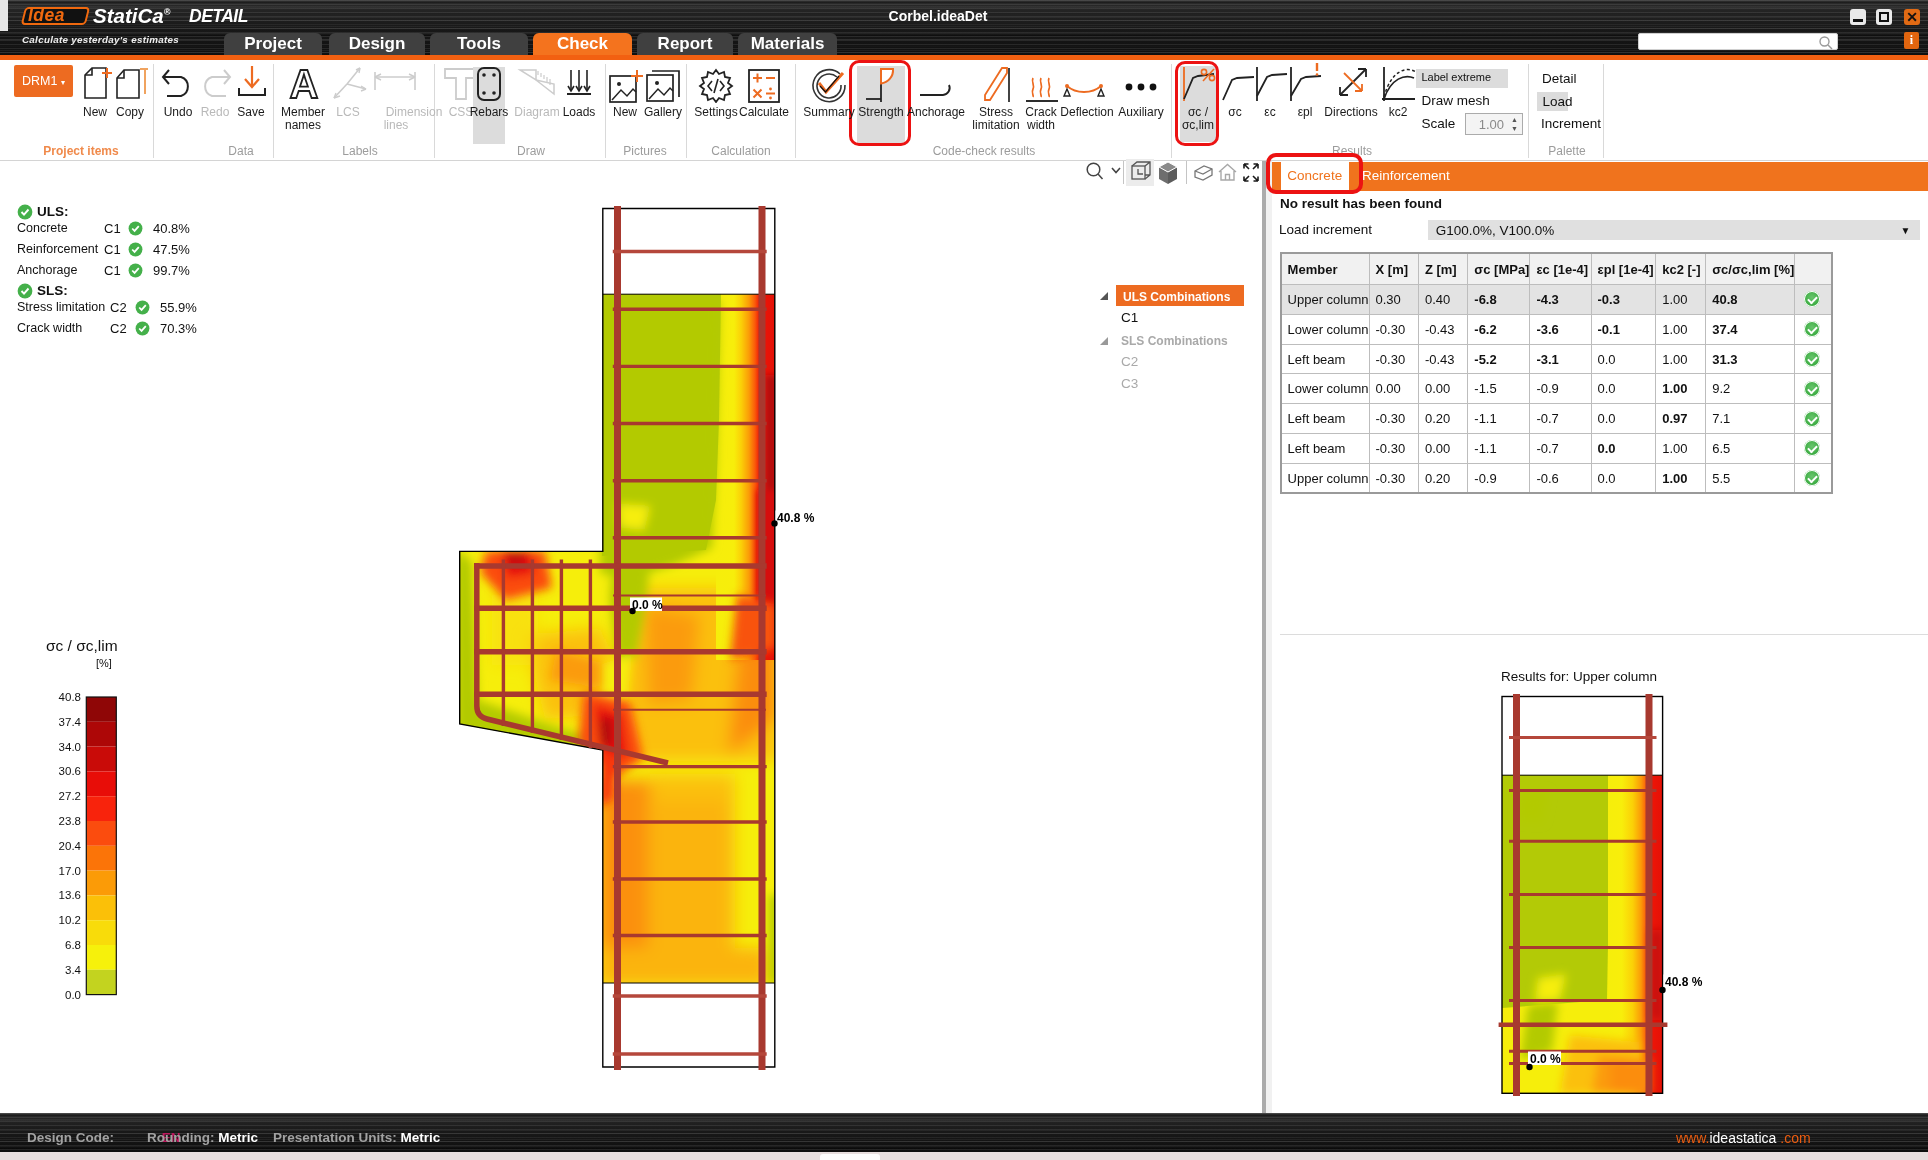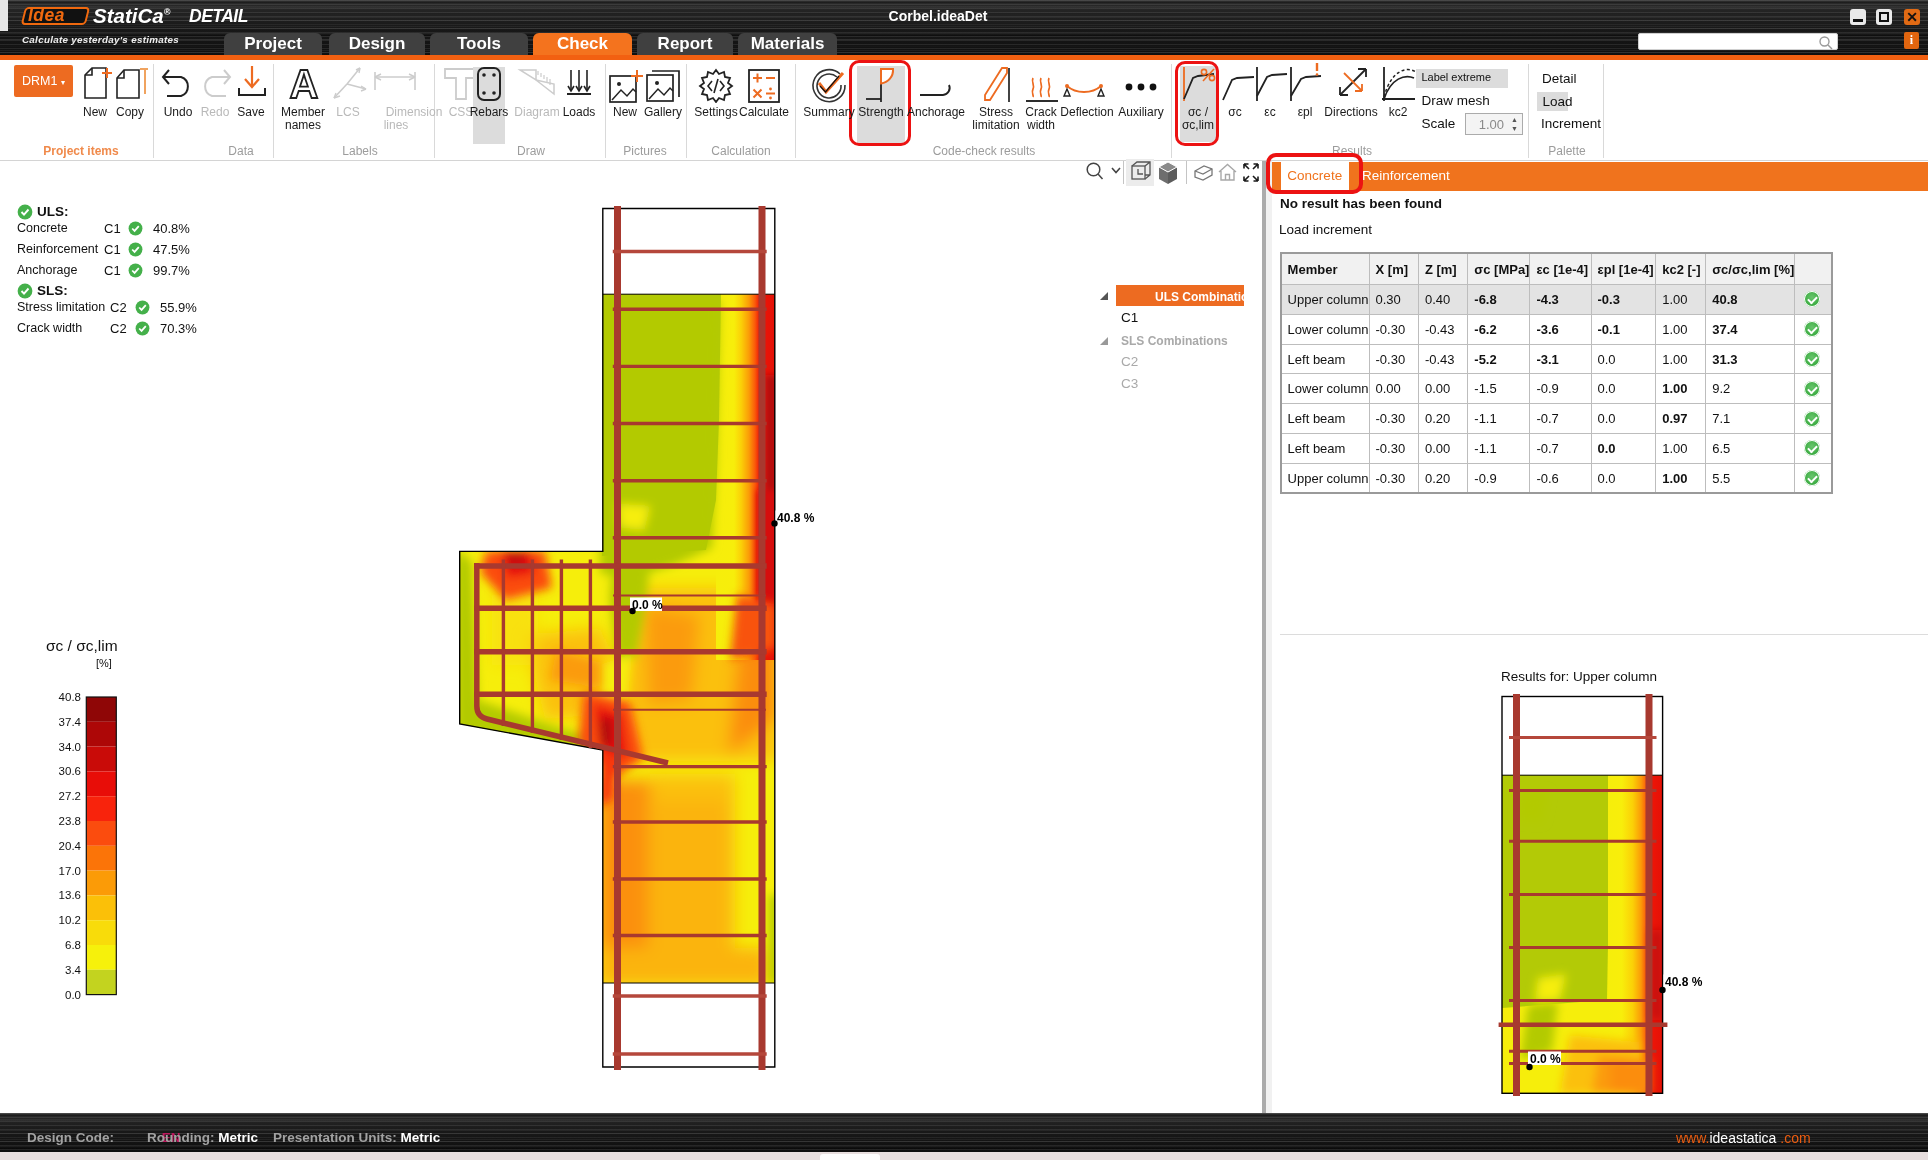--- a/index.html
+++ b/index.html
@@ -557,36 +557,40 @@
     <g stroke="#1a1a1a" stroke-width="1.6" fill="none">
       <path d="M167 11 L162 6 M162 6 L166.5 6 M162 6 L162 10.5"></path>
       <path d="M171 11 L176 6 M176 6 L171.5 6 M176 6 L176 10.5"></path>
       <path d="M167 18 L162 23 M162 23 L166.5 23 M162 23 L162 18.5"></path>
       <path d="M171 18 L176 23 M176 23 L171.5 23 M176 23 L176 18.5"></path>
     </g>
   </svg>
 
   <div class="abs" style="left:1100px; top:292px; width:0; height:0; border-left:8px solid transparent; border-bottom:8px solid #555;"></div>
   <div class="abs" style="left:1115.5px; top:285px; width:128.5px; height:21px; background:#ed6b21;"></div>
-  <div class="abs" style="left:1123px; top:290px; font-size:12px; font-weight:bold; color:#fff;margin-left:32px;">ULS Combinations</div>
+  <div class="abs" style="left:1123px; top:290px; font-size:12px; font-weight:bold; color:#fff;">ULS Combinations</div>
   <div class="abs" style="left:1121px; top:310px; font-size:13.5px; color:#111;">C1</div>
   <div class="abs" style="left:1100px; top:337px; width:0; height:0; border-left:8px solid transparent; border-bottom:8px solid #999;"></div>
   <div class="abs" style="left:1121px; top:334px; font-size:12px; font-weight:bold; color:#a9a9a9;">SLS Combinations</div>
   <div class="abs" style="left:1121px; top:354px; font-size:13.5px; color:#a9a9a9;">C2</div>
   <div class="abs" style="left:1121px; top:376px; font-size:13.5px; color:#a9a9a9;">C3</div>
 
   <div class="abs" style="left:1262px; top:161px; width:4px; height:952px; background:#ababab;"></div>
   <div class="abs" style="left:1266px; top:161px; width:6px; height:952px; background:#f1f1f1;"></div>
 
   <div class="abs" id="rightpanel" style="left:1272px; top:161px; width:656px; height:952px; background:#fff;"></div>
   <div class="abs" style="left:1272px; top:161.5px; width:656px; height:29px; background:#f0731d;"></div>
   <div class="abs" style="left:1281px; top:161.5px; width:67.5px; height:29px; background:#fff; color:#f0731d; font-size:13.5px; text-align:center; line-height:28px;">Concrete</div>
   <div class="abs" style="left:1362px; top:161.5px; width:100px; height:29px; color:#fff; font-size:13.5px; line-height:28px;">Reinforcement</div>
   <div class="abs" style="left:1280px; top:196px; font-size:13.5px; font-weight:bold; color:#111;">No result has been found</div>
   <div class="abs" style="left:1279px; top:222px; font-size:13.5px; color:#111;">Load increment</div>
+  <div class="abs" style="left:1427.8px; top:220px; width:492.7px; height:20px; background:#e0e0e0;">
+    <div class="abs" style="left:8px; top:2.5px; font-size:13.5px; color:#111;">G100.0%, V100.0%</div>
+    <div class="abs" style="right:10px; top:5px; font-size:10px; color:#111;">▼</div>
+  </div>
 
   <table style="position:absolute; left:1279.6px; top:252.3px; border-collapse:collapse; font-size:13px; color:#111; table-layout:fixed; border:2px solid #9a9a9a;" cellspacing="0">
     <colgroup>
       <col style="width:83.9px">
         <col style="width:49.4px">
         <col style="width:49.4px">
         <col style="width:60.9px">
       <col style="width:61.1px">
         <col style="width:64.7px">
         <col style="width:50px">

